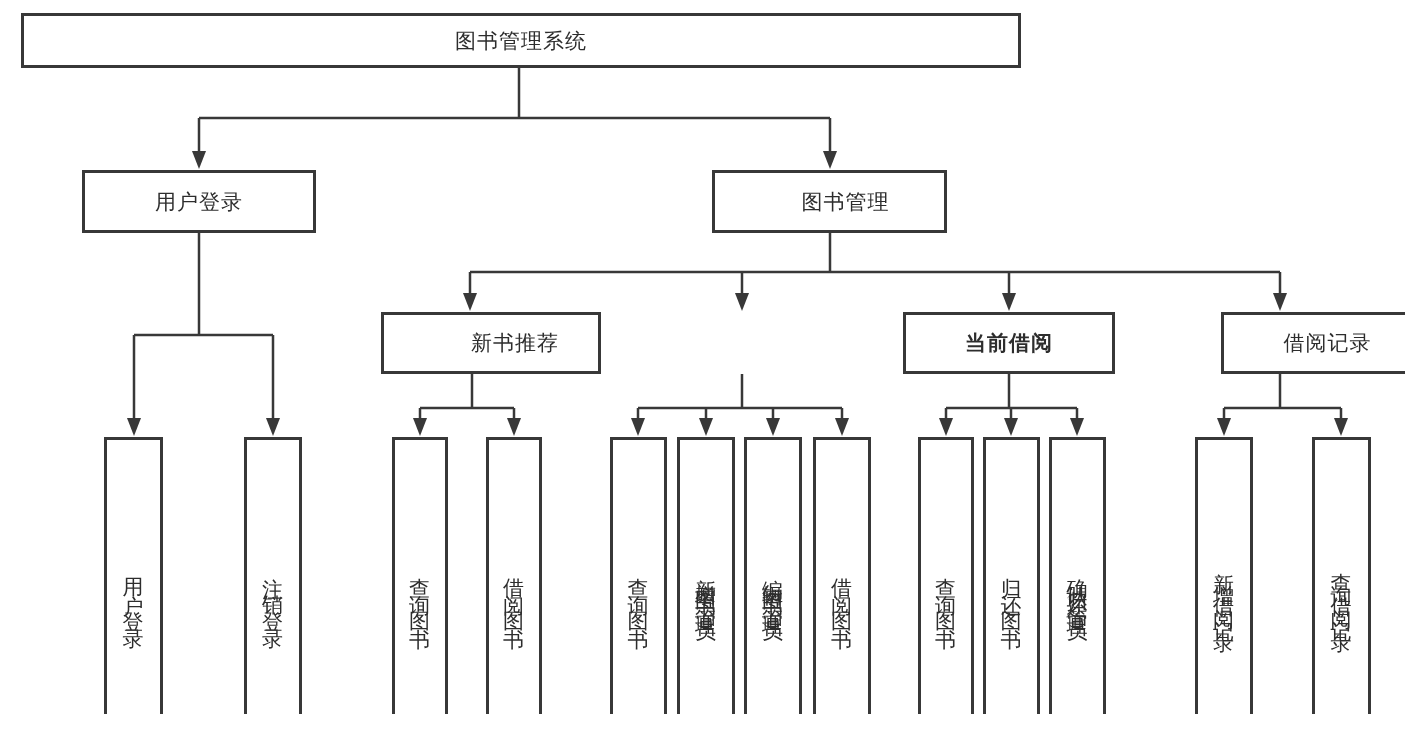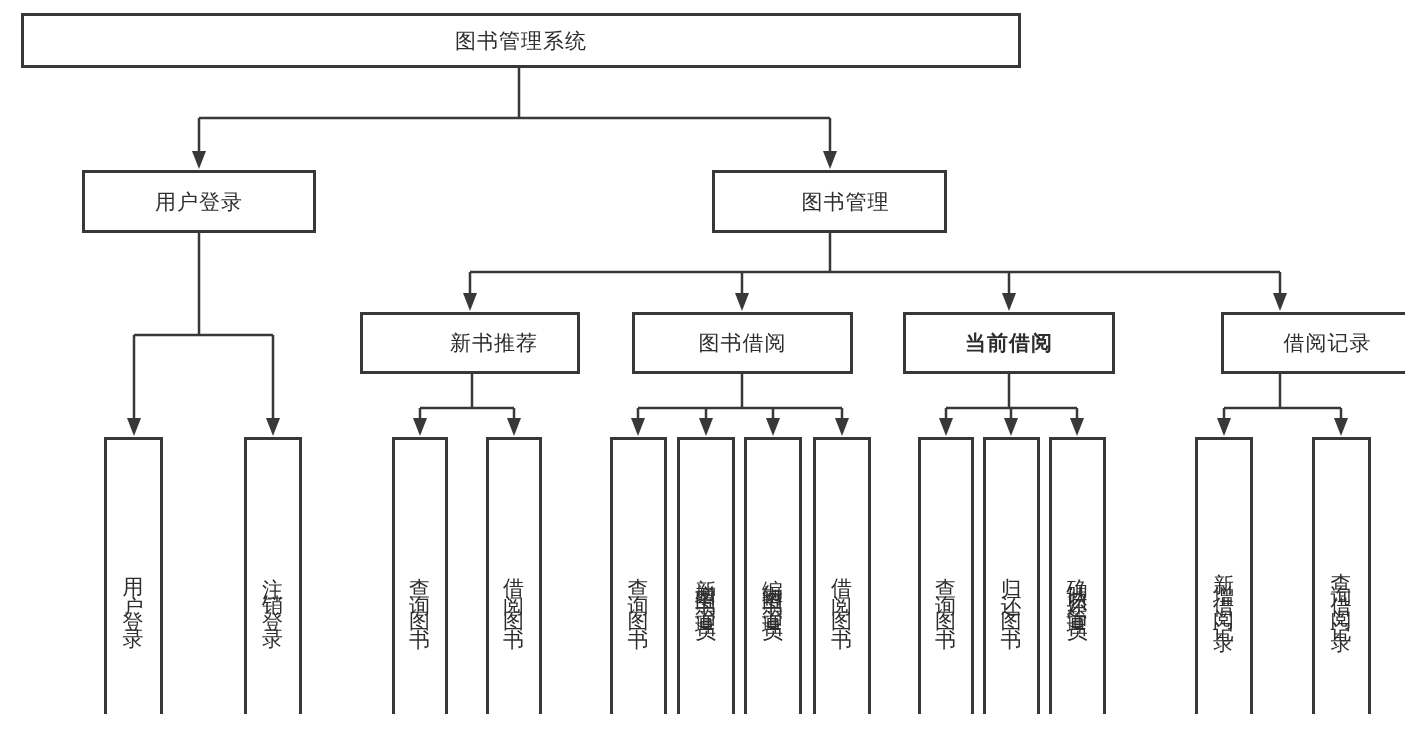--- a/index.html
+++ b/index.html
@@ -66,25 +66,22 @@
     <span class="hlabel">图书管理系统</span>
   </div>
 
   <div class="node" style="left:82px;top:170px;width:234px;height:63px;">
     <span class="hlabel">用户登录</span>
   </div>
   <div class="node" style="left:712px;top:170px;width:235px;height:63px;padding-left:32px;">
     <span class="hlabel">图书管理</span>
   </div>
 
-  <div class="node" style="left:360px;top:312px;width:220px;height:62px;padding-left:48px;">
+  <div class="node" style="left:381px;top:312px;width:220px;height:62px;padding-left:48px;">
     <span class="hlabel">新书推荐</span>
-  </div>
-  <div class="node" style="left:632px;top:312px;width:221px;height:62px;">
-    <span class="hlabel">图书借阅</span>
   </div>
   <div class="node" style="left:903px;top:312px;width:212px;height:62px;font-weight:bold;">
     <span class="hlabel">当前借阅</span>
   </div>
   <div class="node" style="left:1173px;top:312px;width:213px;height:62px;margin-left:48px;">
     <span class="hlabel">借阅记录</span>
   </div>
 
   <div class="node" style="left:104px;top:437px;width:59px;height:298px;">
     <span class="vlabel ls-wide">用户登录</span>

